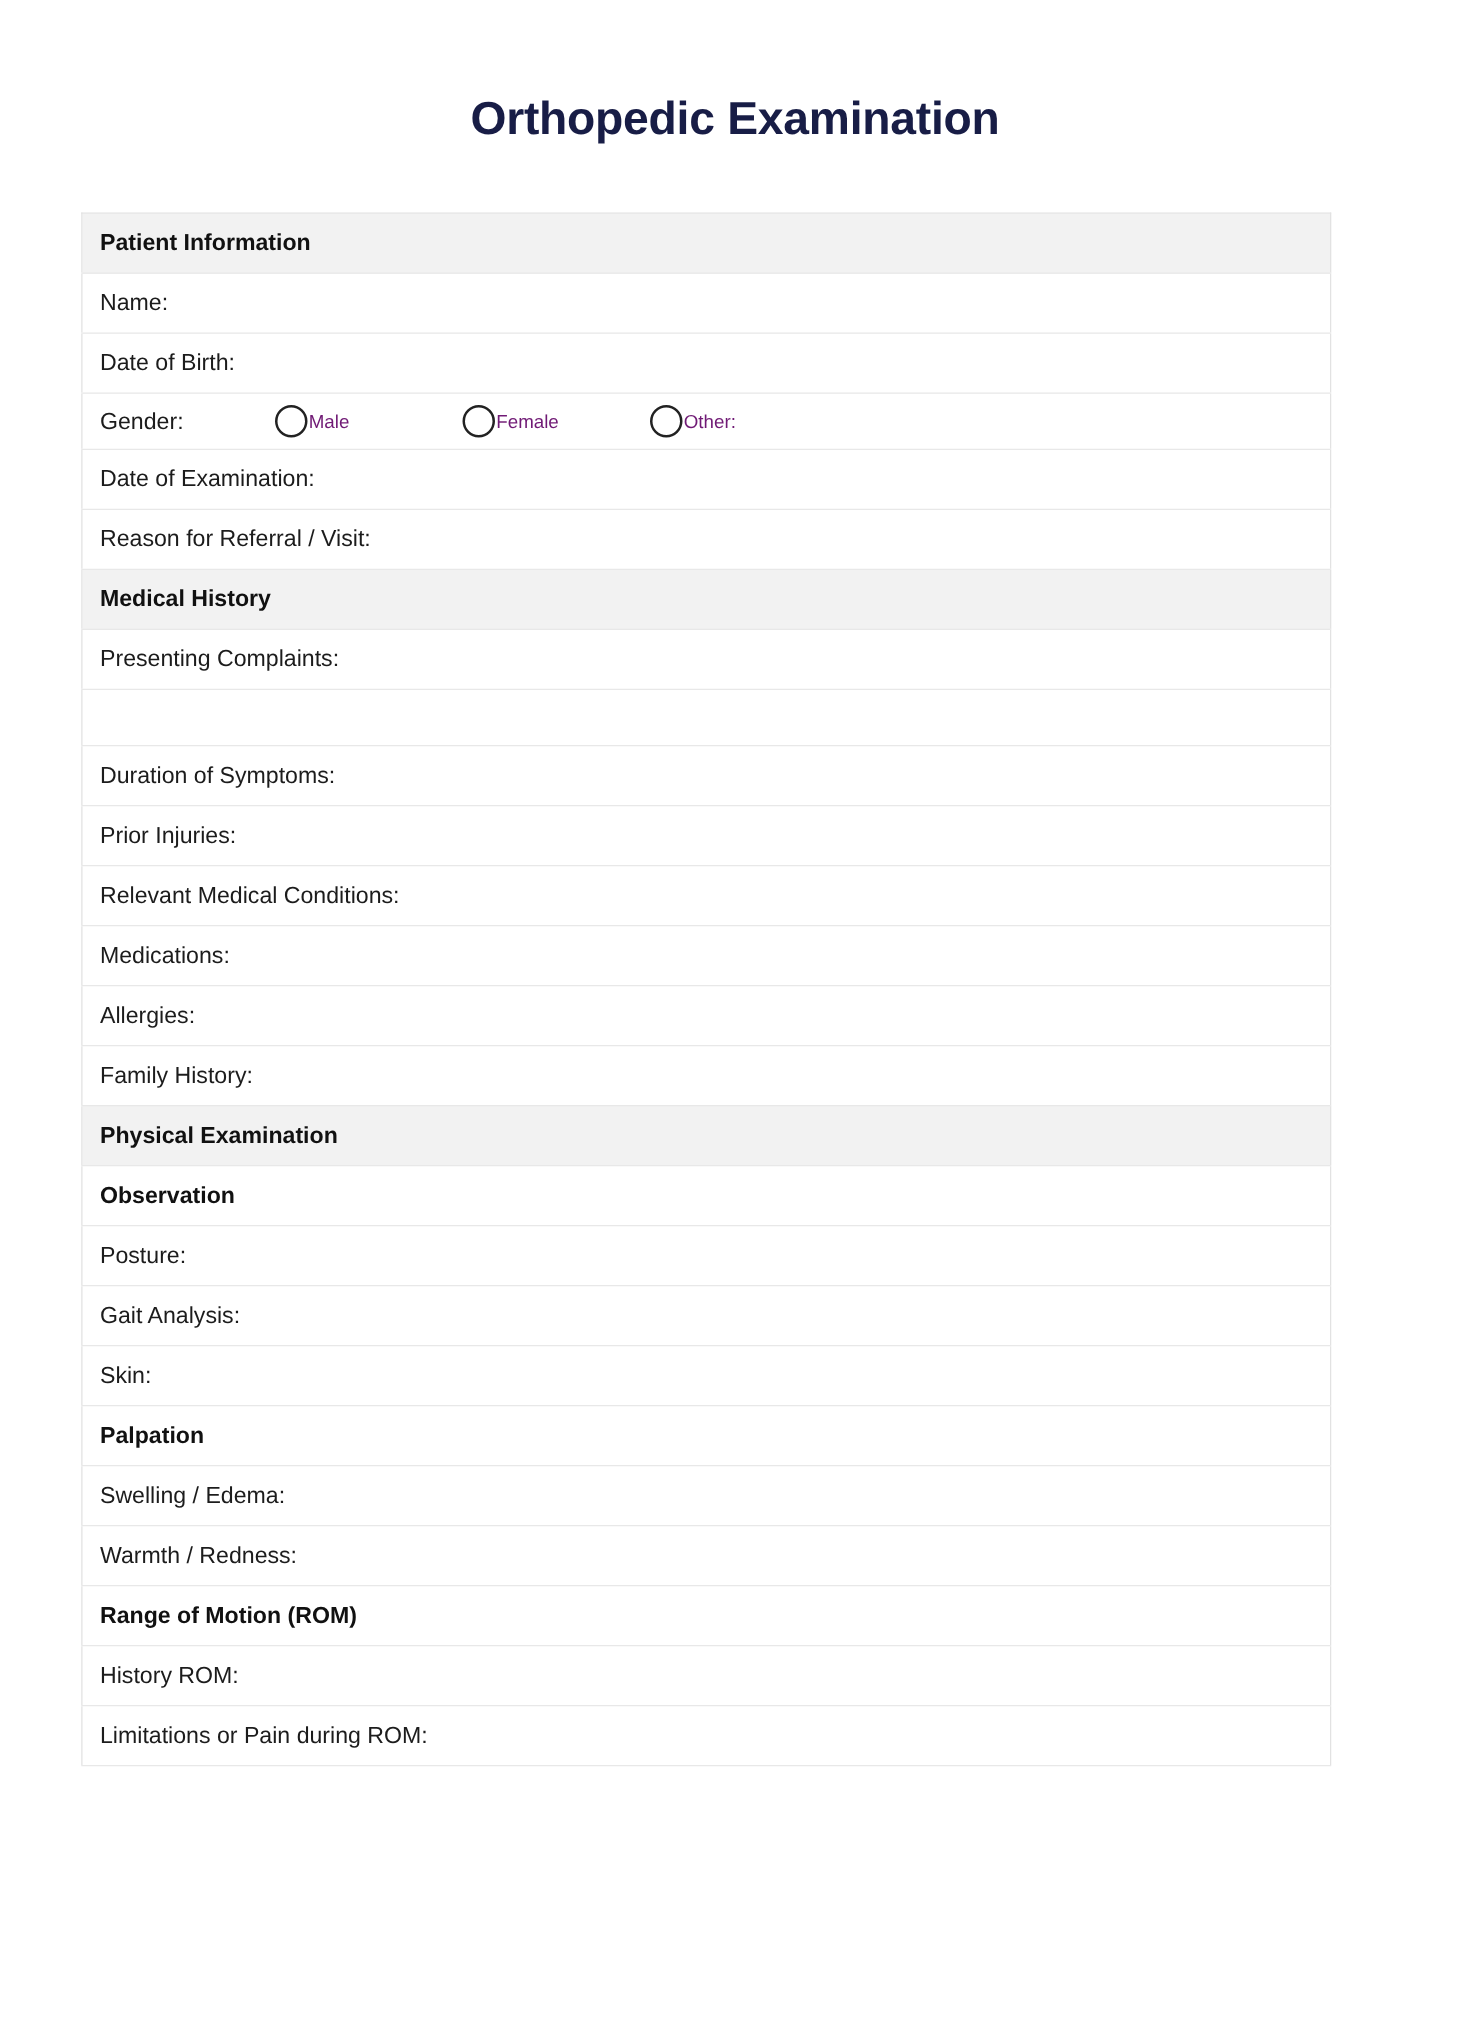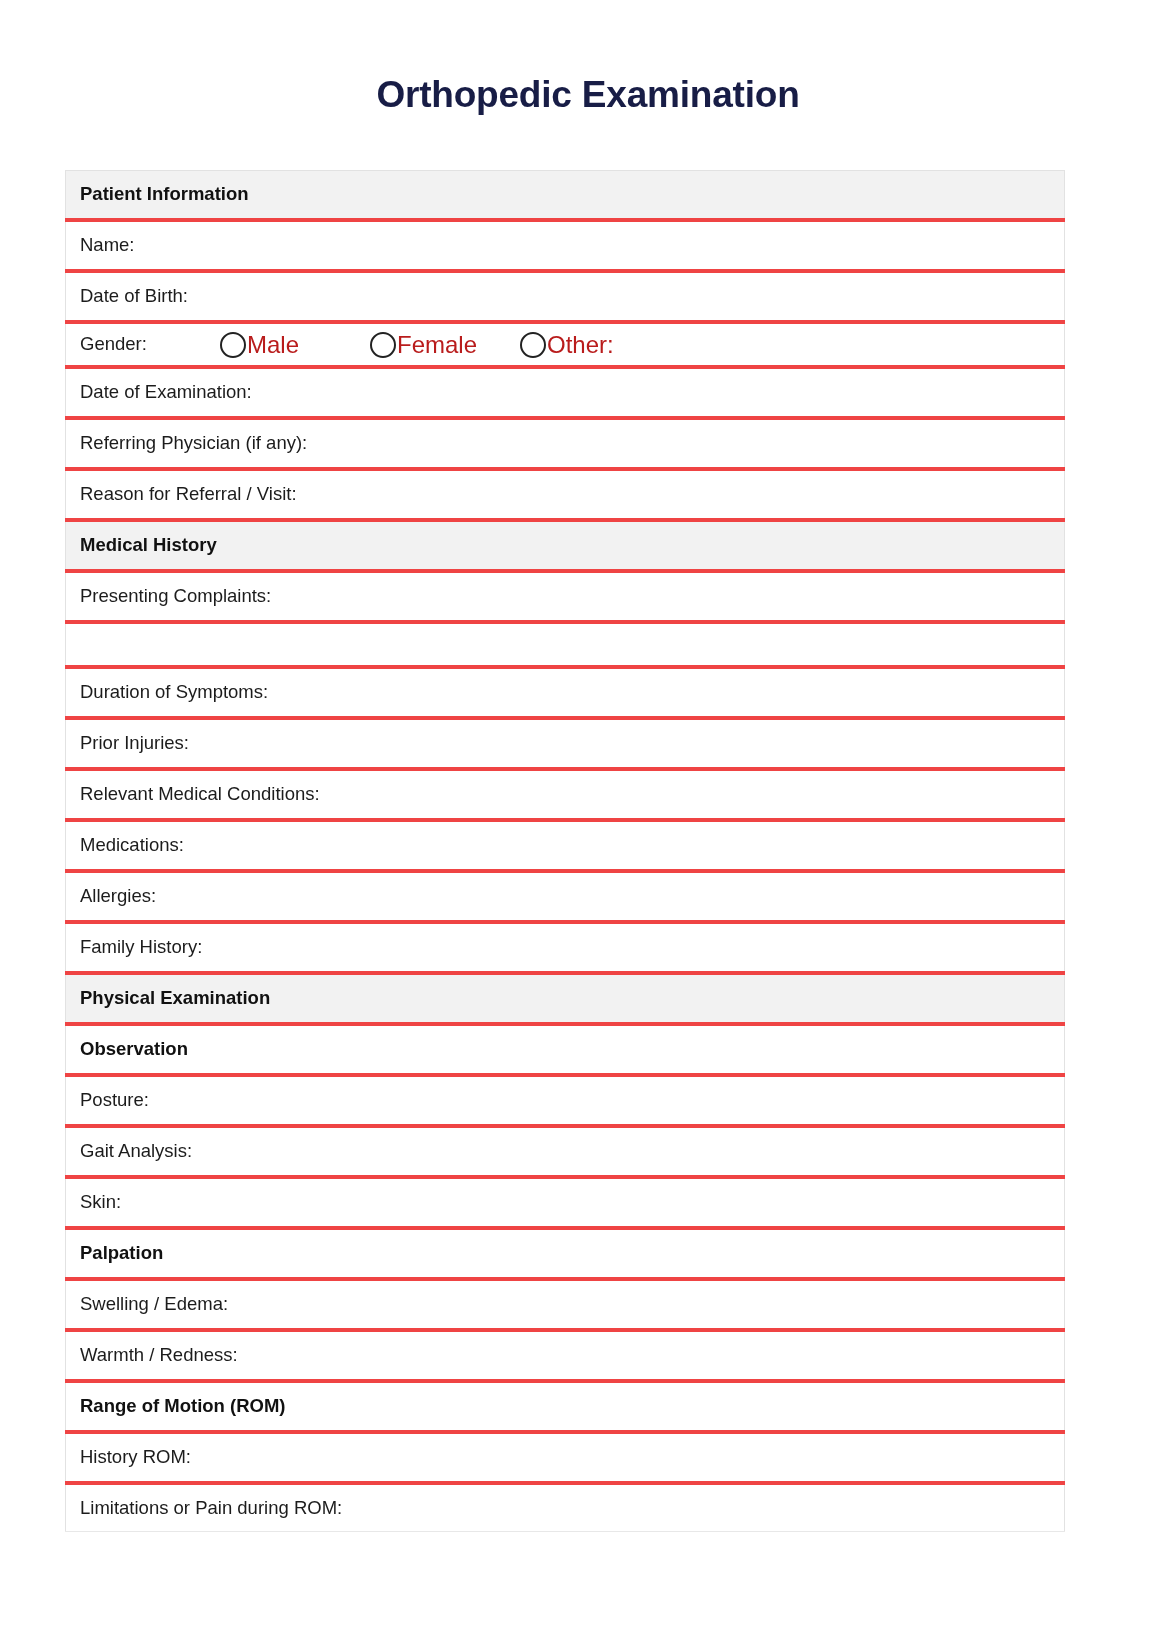--- a/index.html
+++ b/index.html
@@ -37,21 +37,21 @@
 
   .form-table {
     width: 1000px;
     margin: 52px 0 0 65px;
     border-collapse: collapse;
     border: 1px solid #e2e2e2;
     table-layout: fixed;
   }
 
   .form-table tr {
-    border-bottom: 4px solid #ef4444;
+    border-bottom: 1px solid #ef4444;
   }
   .form-table tr:last-child { border-bottom: none; }
 
   .form-table td {
     padding: 11px 0 11px 14px;
     font-size: 18.5px;
     line-height: 1.35;
     height: 44px;
     vertical-align: middle;
     border: none;
@@ -104,22 +104,22 @@
     width: 26px;
     height: 26px;
     min-width: 26px;
     border: 2.5px solid #222222;
     border-radius: 50%;
     background: #ffffff;
     margin-right: 1px;
     vertical-align: middle;
   }
   .radio-text {
-    font-size: 24px;
-    color: #b91c1c;
+    font-size: 15px;
+    color: #701a75;
     line-height: 1;
   }
 </style>
 </head>
 <body>
 
 <div class="page">
 
   <h1 class="doc-title">Orthopedic Examination</h1>
 
@@ -150,23 +150,20 @@
                 <span class="radio-circle"></span>
                 <span class="radio-text">Other:</span>
               </label>
             </div>
           </td>
         </tr>
         <tr>
           <td>Date of Examination:</td>
         </tr>
         <tr>
-          <td>Referring Physician (if any):</td>
-        </tr>
-        <tr>
           <td>Reason for Referral / Visit:</td>
         </tr>
         <tr class="section-header">
           <td>Medical History</td>
         </tr>
         <tr>
           <td>Presenting Complaints:</td>
         </tr>
         <tr class="blank-row">
           <td></td>

